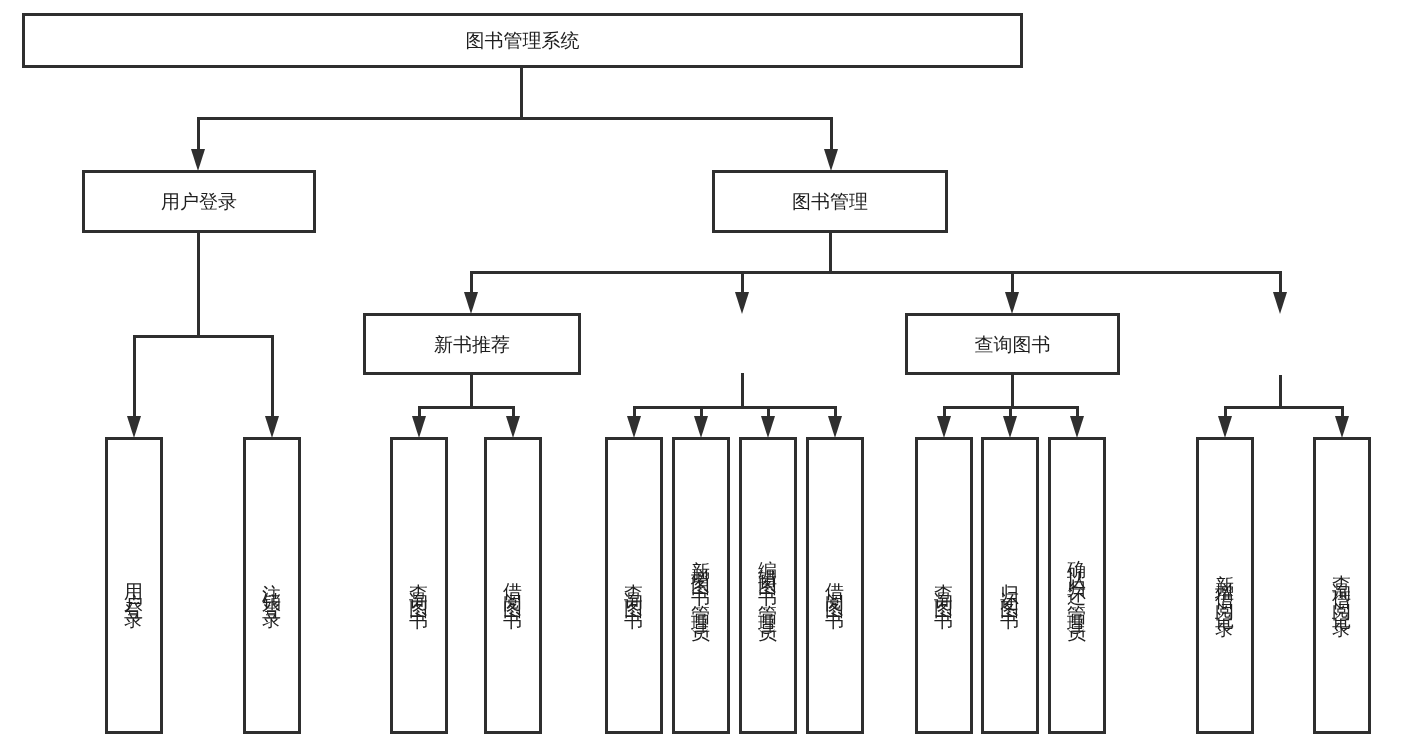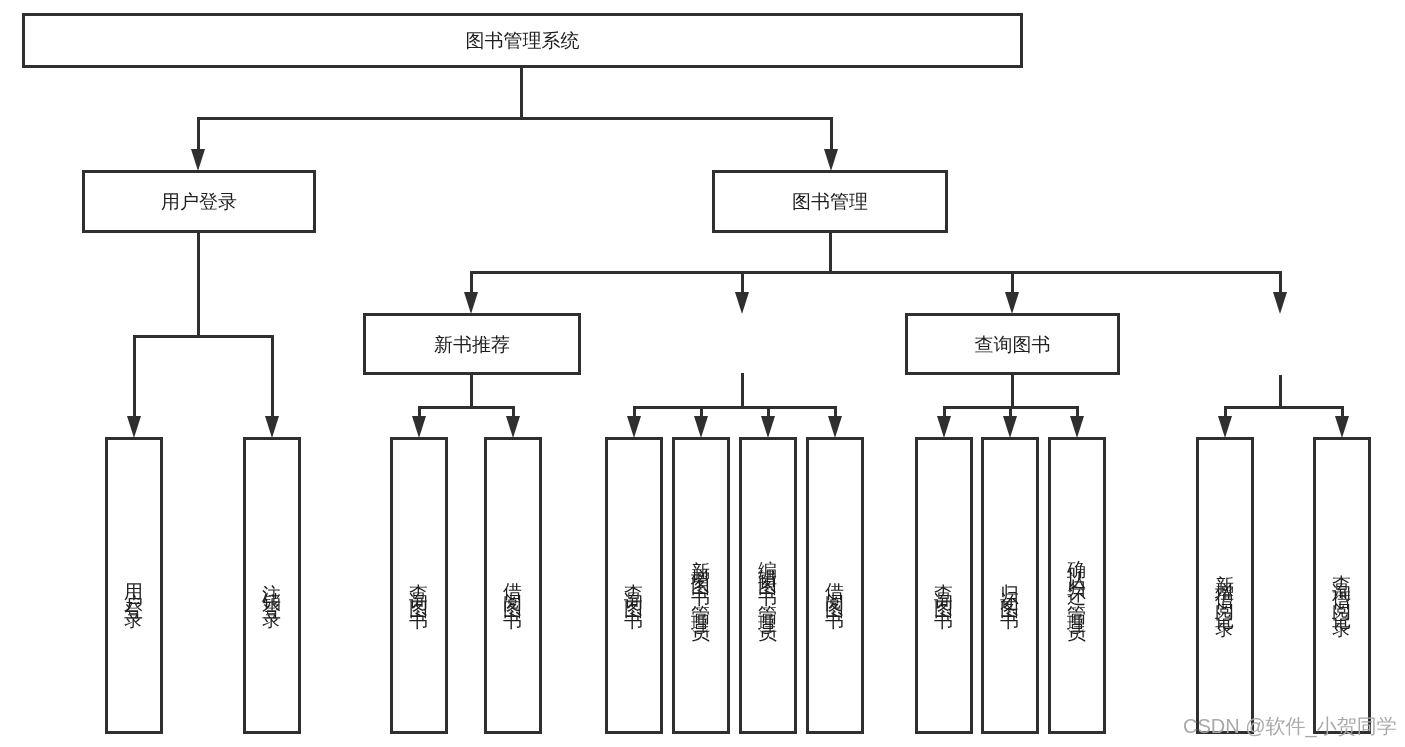--- a/index.html
+++ b/index.html
@@ -160,14 +160,13 @@
       <div class="vline" style="left: 1076px; top: 407px; width: 3px; height: 11px;"></div>
       <div class="arrowhead" style="left: 1070px; top: 416px;"></div>
       <div class="vline" style="left: 1279px; top: 375px; width: 3px; height: 34px;"></div>
       <div class="hline" style="left: 1224px; top: 406px; width: 120px; height: 3px;"></div>
       <div class="vline" style="left: 1224px; top: 407px; width: 3px; height: 11px;"></div>
       <div class="arrowhead" style="left: 1218px; top: 416px;"></div>
       <div class="vline" style="left: 1341px; top: 407px; width: 3px; height: 11px;"></div>
       <div class="arrowhead" style="left: 1335px; top: 416px;"></div>
     </div>
 
-  <div class="watermark">CSDN @软件_小贺同学</div>
 </div>
 
 </body></html>

